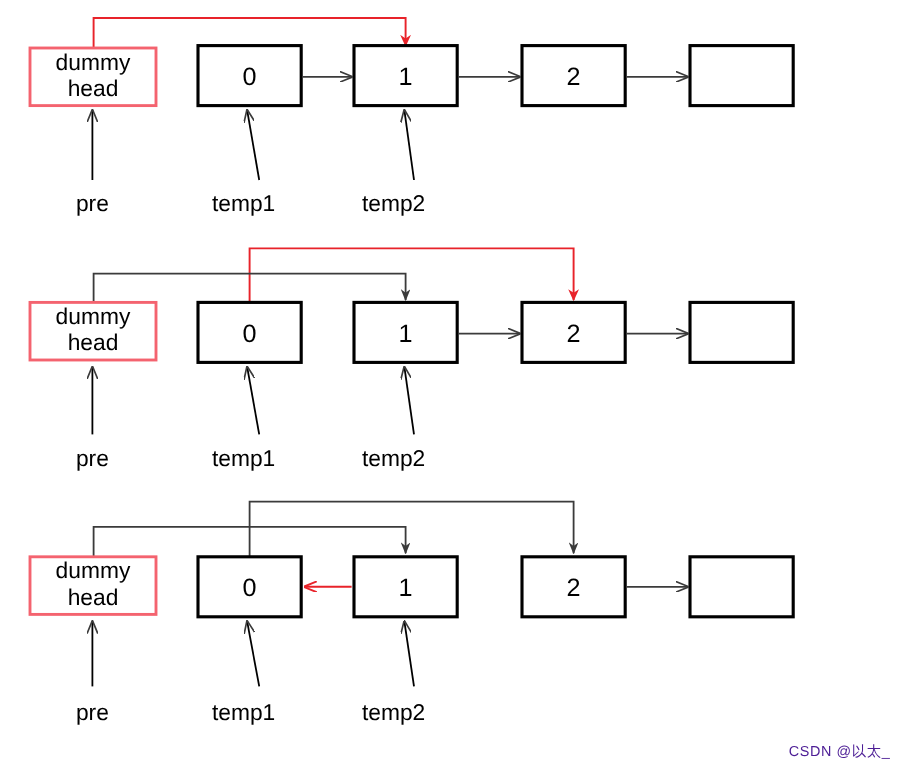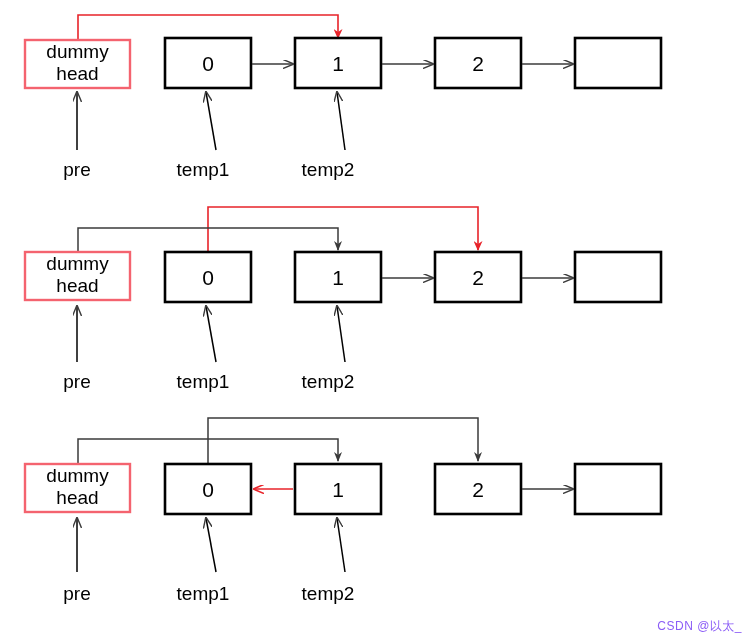--- a/index.html
+++ b/index.html
@@ -35,21 +35,21 @@
     font-family: "Liberation Sans", sans-serif;
     font-size: 19px;
     fill: #000000;
   }
   .watermark {
     position: absolute;
     right: 8px;
     bottom: 6px;
     font-family: "Liberation Sans", sans-serif;
     font-size: 12px;
-    color: #8b5cf6;
+    color: #4c1d95;
     letter-spacing: 0.5px;
     user-select: none;
   }
 </style>
 </head>
 <body>
 
 <svg id="canvas" viewBox="0 0 750 641" xmlns="http://www.w3.org/2000/svg">
 
   <defs>

